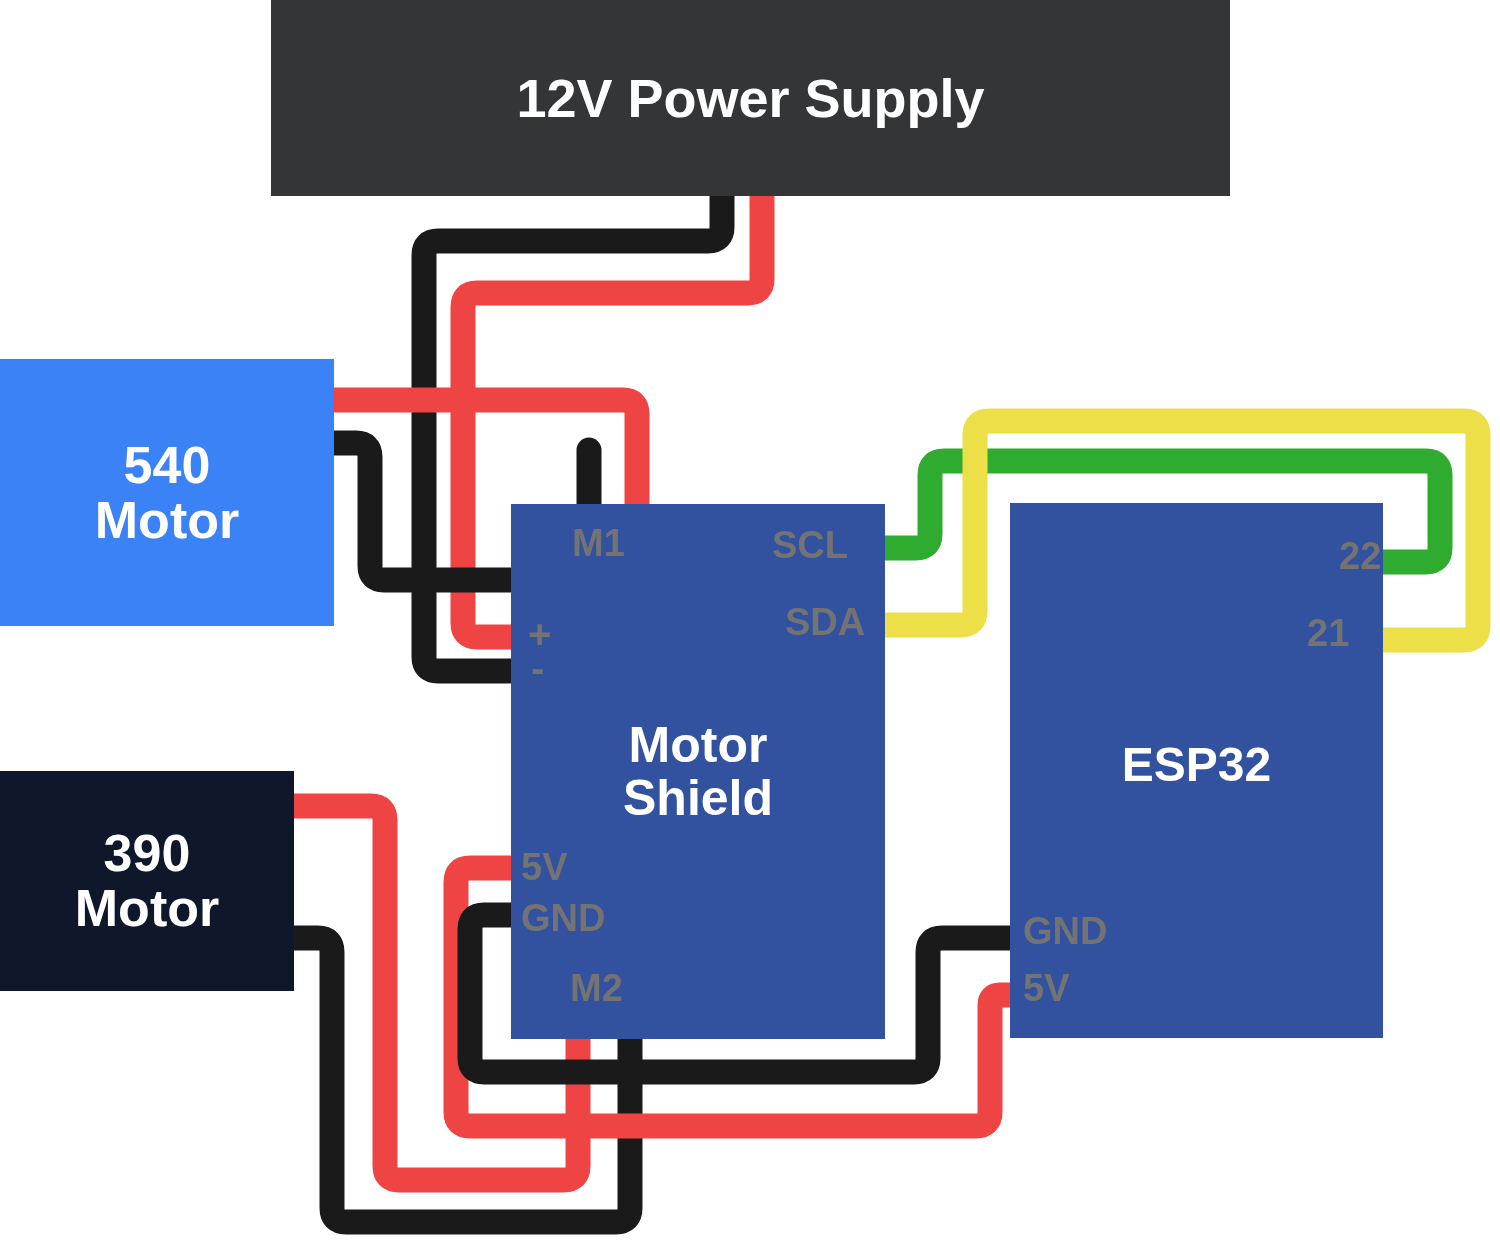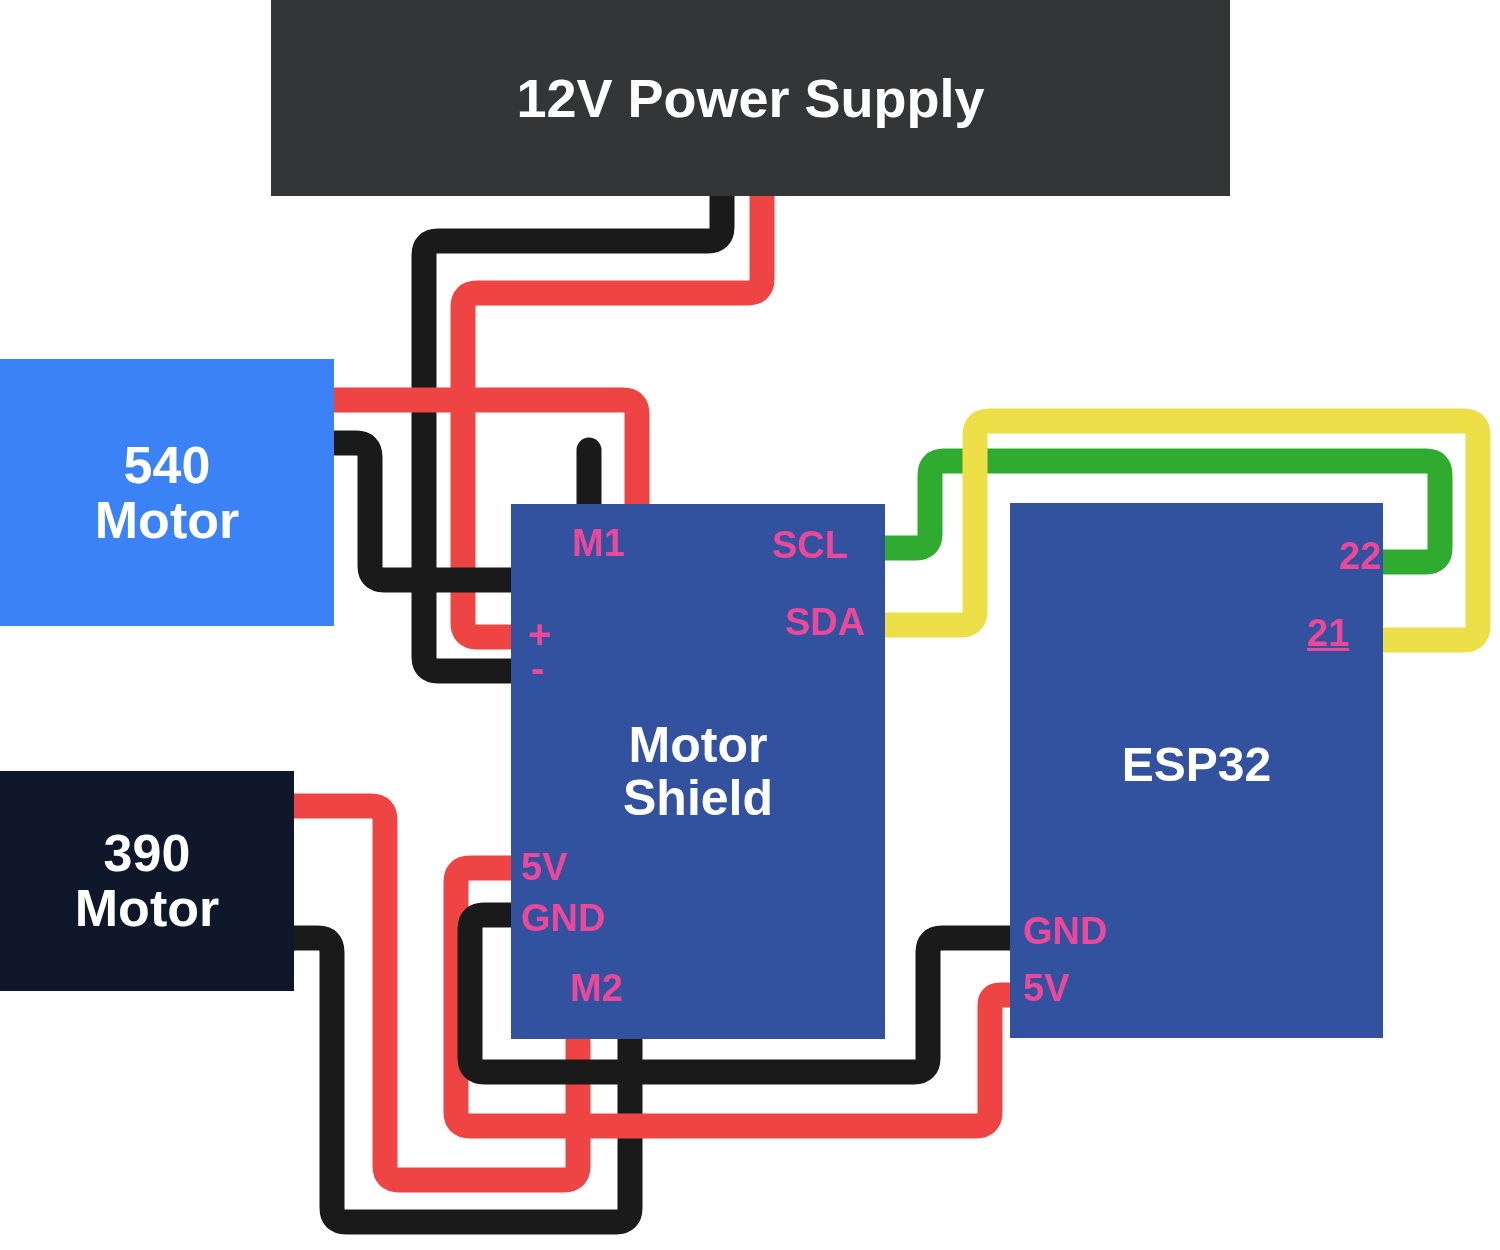--- a/index.html
+++ b/index.html
@@ -3,21 +3,21 @@
 <meta charset="utf-8">
 <style>
   html,body{margin:0;padding:0;background:#ffffff;}
   body{width:1500px;height:1250px;position:relative;overflow:hidden;
        font-family:"Liberation Sans","DejaVu Sans",sans-serif;}
   #stage{position:absolute;inset:0;width:1500px;height:1034px;}
   svg.wires{position:absolute;left:0;top:0;width:1500px;height:1250px;}
   .node{position:absolute;box-sizing:border-box;display:block;}
   .node-label{position:absolute;color:#ffffff;font-weight:bold;text-align:center;
               width:100%;line-height:1.05;white-space:pre-line;}
-  .pin{position:absolute;color:#ec4899;font-weight:bold;white-space:nowrap;}
+  .pin{position:absolute;color:#737373;font-weight:bold;white-space:nowrap;}
   .psu{background:#333537;}
   .motor540{background:#3b82f6;}
   .motor390{background:#0f172a;}
   .board{background:#32529f;}
 </style>
 </head>
 <body>
 
 <div id="stage">
 
@@ -60,17 +60,17 @@
   <div id="pin-layer">
       <div class="pin" style="left: 572px; top: 522px; font-size: 38px;">M1</div>
       <div class="pin" style="left: 772px; top: 524px; font-size: 38px;">SCL</div>
       <div class="pin" style="left: 765px; top: 601px; font-size: 38px; margin-left: 20px;">SDA</div>
       <div class="pin" style="left: 528px; top: 612px; font-size: 40px;">+</div>
       <div class="pin" style="left: 531px; top: 646px; font-size: 40px;">-</div>
       <div class="pin" style="left: 521px; top: 846px; font-size: 38px;">5V</div>
       <div class="pin" style="left: 521px; top: 897px; font-size: 38px;">GND</div>
       <div class="pin" style="left: 570px; top: 967px; font-size: 38px;">M2</div>
       <div class="pin" style="left: 1307px; top: 535px; font-size: 38px; margin-left: 32px;">22</div>
-      <div class="pin" style="left: 1307px; top: 612px; font-size: 38px; text-decoration: underline;">21</div>
+      <div class="pin" style="left: 1307px; top: 612px; font-size: 38px;">21</div>
       <div class="pin" style="left: 1023px; top: 910px; font-size: 38px;">GND</div>
       <div class="pin" style="left: 1023px; top: 967px; font-size: 38px;">5V</div>
     </div>
 </div>
 
 </body></html>

